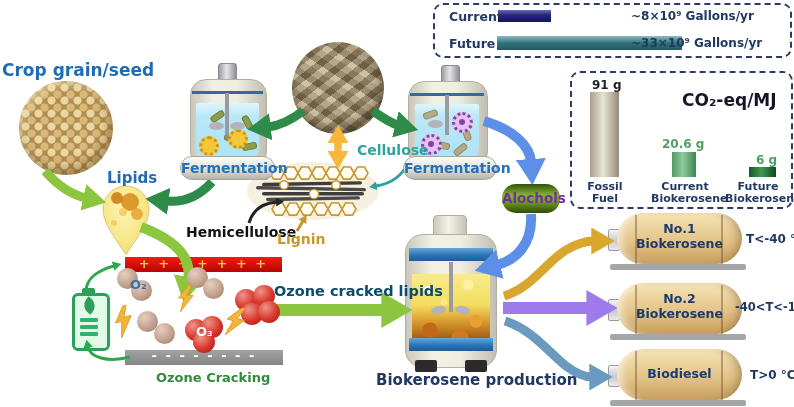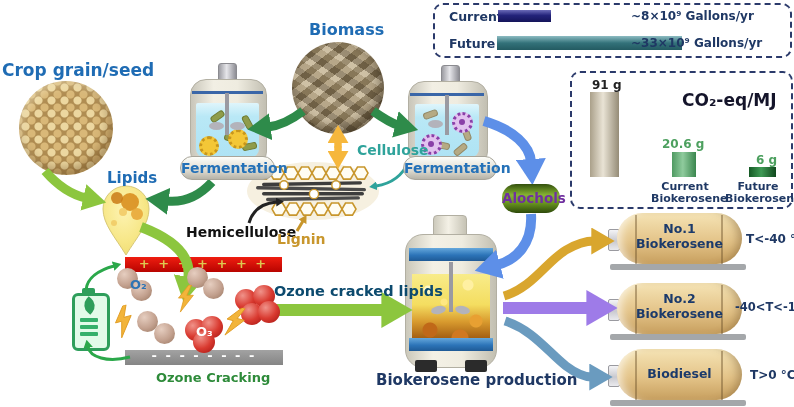--- a/index.html
+++ b/index.html
@@ -119,20 +119,21 @@
   </div>
 
   <div id="box2" class="dashbox">
     <span class="lbl" style="position:absolute;left:110px;top:17px;font-size:17px;color:#14142a;">CO₂-eq/MJ</span>
     <span class="gval" style="left:20px;top:5px;">91 g</span>
     <div class="cbar" style="left:18px;top:19px;width:29px;height:85px;background:linear-gradient(90deg,#aaa08a,#e9e3d5 45%,#958c77);"></div>
     <span class="gvalgreen" style="left:90px;top:64px;">20.6 g</span>
     <div class="cbar" style="left:100px;top:79px;width:24px;height:25px;background:linear-gradient(90deg,#4f9a62,#8fcb9d 45%,#3a864e);"></div>
     <span class="gvalgreen" style="left:184px;top:80px;text-align:center;">6 g</span>
     <div class="cbar" style="left:177px;top:94px;width:27px;height:10px;background:linear-gradient(90deg,#155925,#3f9a55 45%,#10481d);"></div>
+    <div class="blbl" style="left:1px;top:108px;width:64px;">Fossil Fuel</div>
     <div class="blbl" style="left:79px;top:108px;width:68px;">
       <div>Current</div>
       <div>Biokerosene</div>
     </div>
     <div class="blbl" style="left:153px;top:108px;width:66px;">
       <div>Future</div>
       <div>Biokerosene</div>
     </div>
   </div>
 
@@ -355,21 +356,20 @@
     <path d="M503,308 L590,308" fill="none" stroke="#9e7be8" stroke-width="12" marker-end="url(#m-pu)"></path>
     <path d="M505,321 C533,330 548,352 566,366 C578,375 585,377 592,377" fill="none" stroke="#6a9bbf" stroke-width="9" marker-end="url(#m-sb)"></path>
     <path d="M86,290 C87,278 99,270 114,266" fill="none" stroke="#2ba84a" stroke-width="3" marker-end="url(#m-gr)"></path>
     <path d="M130,357 C107,363 90,357 88,347" fill="none" stroke="#2ba84a" stroke-width="3" marker-end="url(#m-gr)"></path>
     <path d="M409,161 C402,177 390,184 376,186" fill="none" stroke="#2fa39b" stroke-width="3" marker-end="url(#m-tl)"></path>
     <path d="M249,223 C253,209 264,203 277,202" fill="none" stroke="#222" stroke-width="3" marker-end="url(#m-bk)"></path>
     <path d="M297,231 L303,221" fill="none" stroke="#c8962c" stroke-width="3" marker-end="url(#m-li)"></path>
   </svg>
 
   <div class="lbl" style="left:2px;top:60px;font-size:17px;color:#1f6cb4;">Crop grain/seed</div>
-  <div class="lbl" style="left:309px;top:20px;font-size:16px;color:#1f6cb4;">Biomass</div>
   <div class="lbl" style="left:107px;top:169px;font-size:15px;color:#1f6cb4;">Lipids</div>
   <div class="lbl" style="left:357px;top:142px;font-size:14px;color:#2fa39b;">Cellulose</div>
   <div class="lbl" style="left:186px;top:224px;font-size:14px;color:#111;">Hemicellulose</div>
   <div class="lbl" style="left:277px;top:231px;font-size:14px;color:#c8962c;">Lignin</div>
   <div class="lbl" style="left:130px;top:277px;font-size:13px;color:#2e74b5;">O₂</div>
   <div class="lbl" style="left:196px;top:324px;font-size:13px;color:#fff;">O₃</div>
   <div class="lbl" style="left:274px;top:283px;font-size:14.5px;color:#0c4a6e;">Ozone cracked lipids</div>
   <div class="lbl" style="left:156px;top:370px;font-size:13px;color:#2e8b3a;">Ozone Cracking</div>
   <div class="lbl" style="left:376px;top:371px;font-size:15px;color:#1f3864;">Biokerosene production</div>
 

